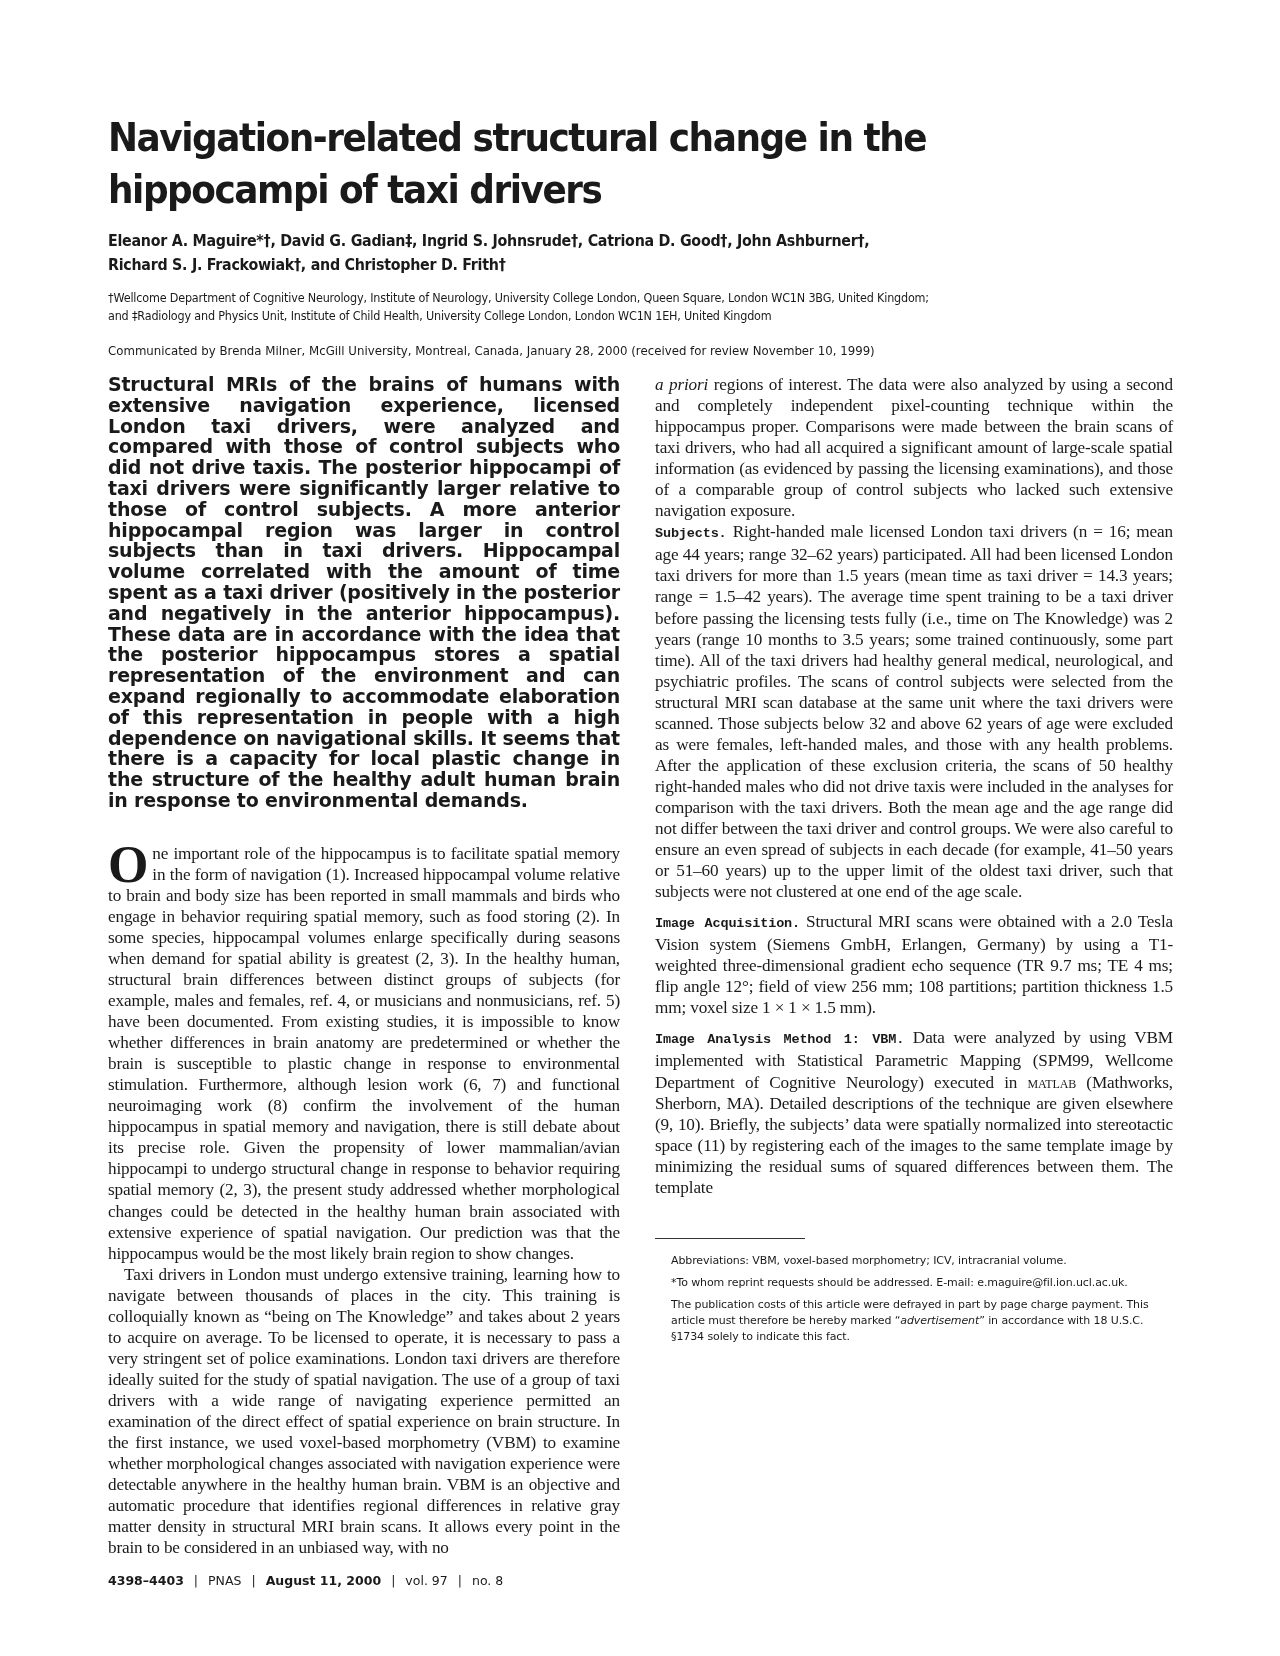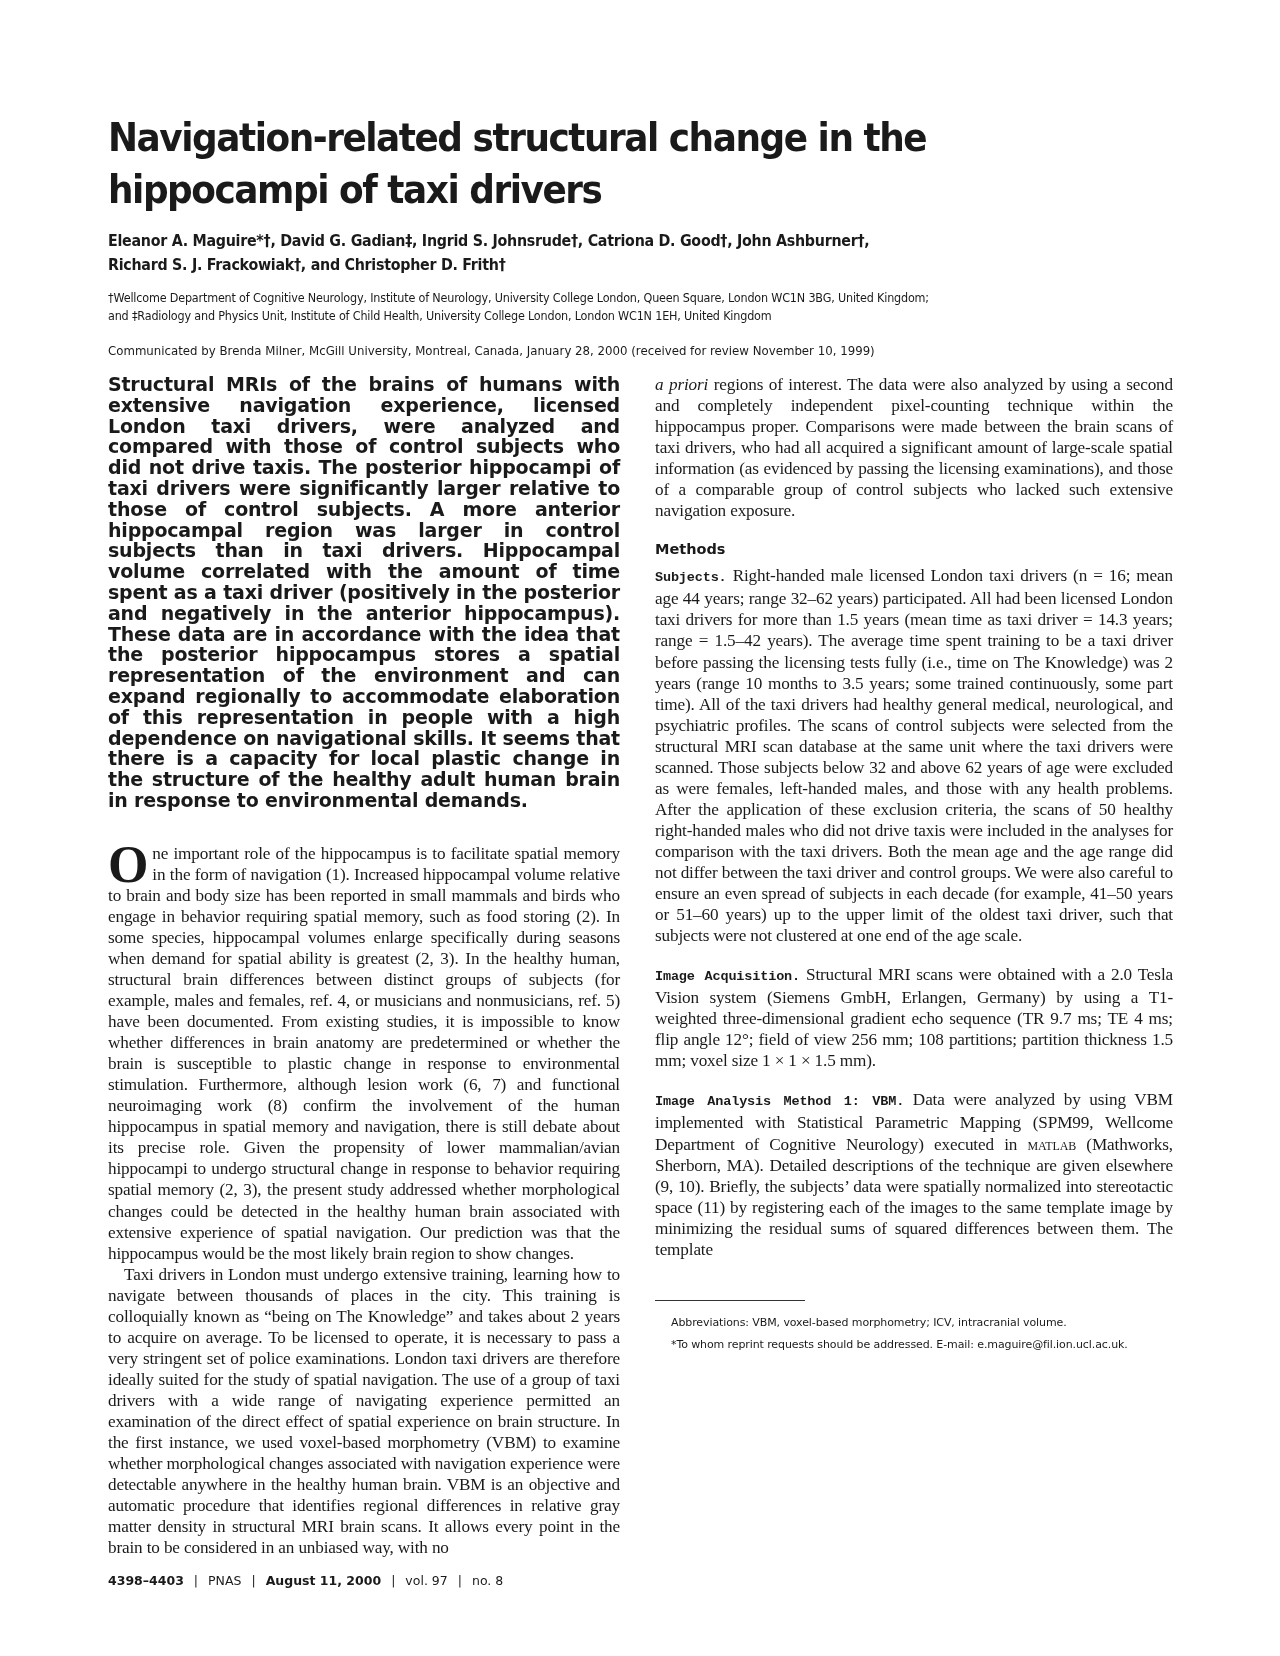--- a/index.html
+++ b/index.html
@@ -42,21 +42,21 @@
   .intro { margin-top: 32px; }
   .dropcap {
     float: left; font-family: "Liberation Serif", serif; font-weight: bold;
     font-size: 52px; line-height: 40px; margin: 2px 4px 0 0;
   }
   .section-head {
     font-family: "DejaVu Sans", sans-serif; font-weight: bold; font-size: 14.5px;
     margin: 18px 0 6px 0; line-height: 20px;
   }
   .run-head { font-family: Liberation Mono, monospace; font-weight: bold; font-size: 13.5px; }
-  .para-gap { margin-top: 18px; }
+  .para-gap { margin-top: 9px; }
   .rule { width: 150px; height: 1px; background: #333; margin: 40px 0 14px 0; }
   .fn {
     font-family: "DejaVu Sans", sans-serif; font-size: 11px; line-height: 16px;
     margin: 0 0 6px 16px; text-align: left; letter-spacing: -0.1px;
   }
   .footer {
     position: absolute; left: 108px; top: 1573px;
     font-family: "DejaVu Sans", sans-serif; font-size: 12.5px;
   }
   .footer .b { font-weight: bold; }
@@ -91,37 +91,39 @@
       </p>
       <p class="body-text indent">Taxi drivers in London must undergo extensive training, learning how to navigate between thousands of places in the city. This training is colloquially known as “being on The Knowledge” and takes about 2 years to acquire on average. To be licensed to operate, it is necessary to pass a very stringent set of police examinations. London taxi drivers are therefore ideally suited for the study of spatial navigation. The use of a group of taxi drivers with a wide range of navigating experience permitted an examination of the direct effect of spatial experience on brain structure. In the first instance, we used voxel-based morphometry (VBM) to examine whether morphological changes associated with navigation experience were detectable anywhere in the healthy human brain. VBM is an objective and automatic procedure that identifies regional differences in relative gray matter density in structural MRI brain scans. It allows every point in the brain to be considered in an unbiased way, with no</p>
     </div>
   </div>
 
   <div class="col-right">
     <p class="body-text">
       <i>a priori</i><span> regions of interest. The data were also analyzed by using a second and completely independent pixel-counting technique within the hippocampus proper. Comparisons were made between the brain scans of taxi drivers, who had all acquired a significant amount of large-scale spatial information (as evidenced by passing the licensing examinations), and those of a comparable group of control subjects who lacked such extensive navigation exposure.</span>
     </p>
 
-    <div class="section-head">Methods</div>
 
     <p class="body-text">
       <span class="run-head">Subjects.</span><span> Right-handed male licensed London taxi drivers (n = 16; mean age 44 years; range 32–62 years) participated. All had been licensed London taxi drivers for more than 1.5 years (mean time as taxi driver = 14.3 years; range = 1.5–42 years). The average time spent training to be a taxi driver before passing the licensing tests fully (i.e., time on The Knowledge) was 2 years (range 10 months to 3.5 years; some trained continuously, some part time). All of the taxi drivers had healthy general medical, neurological, and psychiatric profiles. The scans of control subjects were selected from the structural MRI scan database at the same unit where the taxi drivers were scanned. Those subjects below 32 and above 62 years of age were excluded as were females, left-handed males, and those with any health problems. After the application of these exclusion criteria, the scans of 50 healthy right-handed males who did not drive taxis were included in the analyses for comparison with the taxi drivers. Both the mean age and the age range did not differ between the taxi driver and control groups. We were also careful to ensure an even spread of subjects in each decade (for example, 41–50 years or 51–60 years) up to the upper limit of the oldest taxi driver, such that subjects were not clustered at one end of the age scale.</span>
     </p>
 
     <p class="body-text para-gap">
       <span class="run-head">Image Acquisition.</span><span> Structural MRI scans were obtained with a 2.0 Tesla Vision system (Siemens GmbH, Erlangen, Germany) by using a T1-weighted three-dimensional gradient echo sequence (TR 9.7 ms; TE 4 ms; flip angle 12°; field of view 256 mm; 108 partitions; partition thickness 1.5 mm; voxel size 1 × 1 × 1.5 mm).</span>
     </p>
 
     <p class="body-text para-gap">
       <span class="run-head">Image Analysis Method 1: VBM.</span><span> Data were analyzed by using VBM implemented with Statistical Parametric Mapping (SPM99, Wellcome Department of Cognitive Neurology) executed in </span><span class="sc">matlab</span><span> (Mathworks, Sherborn, MA). Detailed descriptions of the technique are given elsewhere (9, 10). Briefly, the subjects’ data were spatially normalized into stereotactic space (11) by registering each of the images to the same template image by minimizing the residual sums of squared differences between them. The template</span>
     </p>
 
     <div class="rule"></div>
 
     <p class="fn">Abbreviations: VBM, voxel-based morphometry; ICV, intracranial volume.</p>
     <p class="fn">*To whom reprint requests should be addressed. E-mail: e.maguire@fil.ion.ucl.ac.uk.</p>
+    <p class="fn">
+      <span>The publication costs of this article were defrayed in part by page charge payment. This article must therefore be hereby marked “</span><i>advertisement</i><span>” in accordance with 18 U.S.C. §1734 solely to indicate this fact.</span>
+    </p>
   </div>
 
   <div class="footer">
     <span class="b">4398–4403</span><span class="sep">|</span><span>PNAS</span><span class="sep">|</span><span class="b">August 11, 2000</span><span class="sep">|</span><span>vol. 97</span><span class="sep">|</span><span>no. 8</span>
   </div>
 
 </div>
 
 </body></html>

